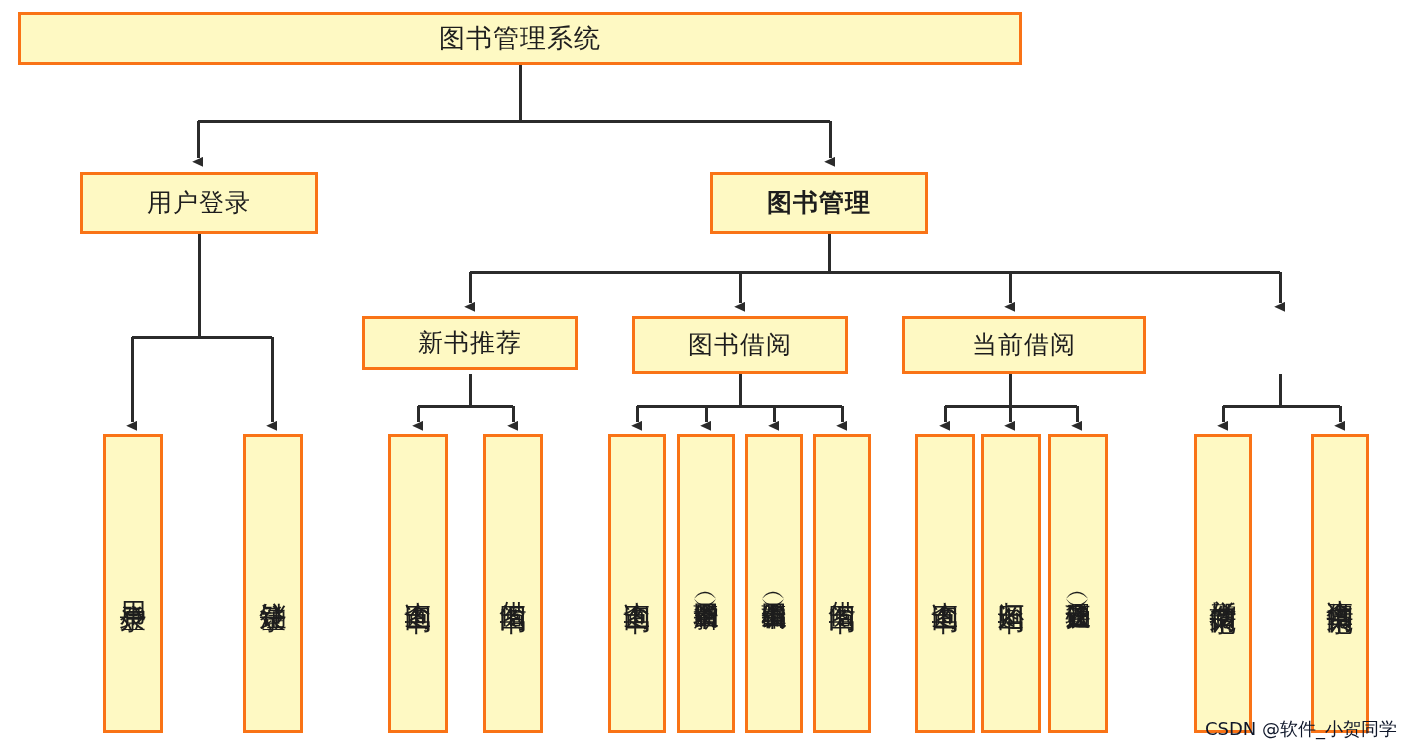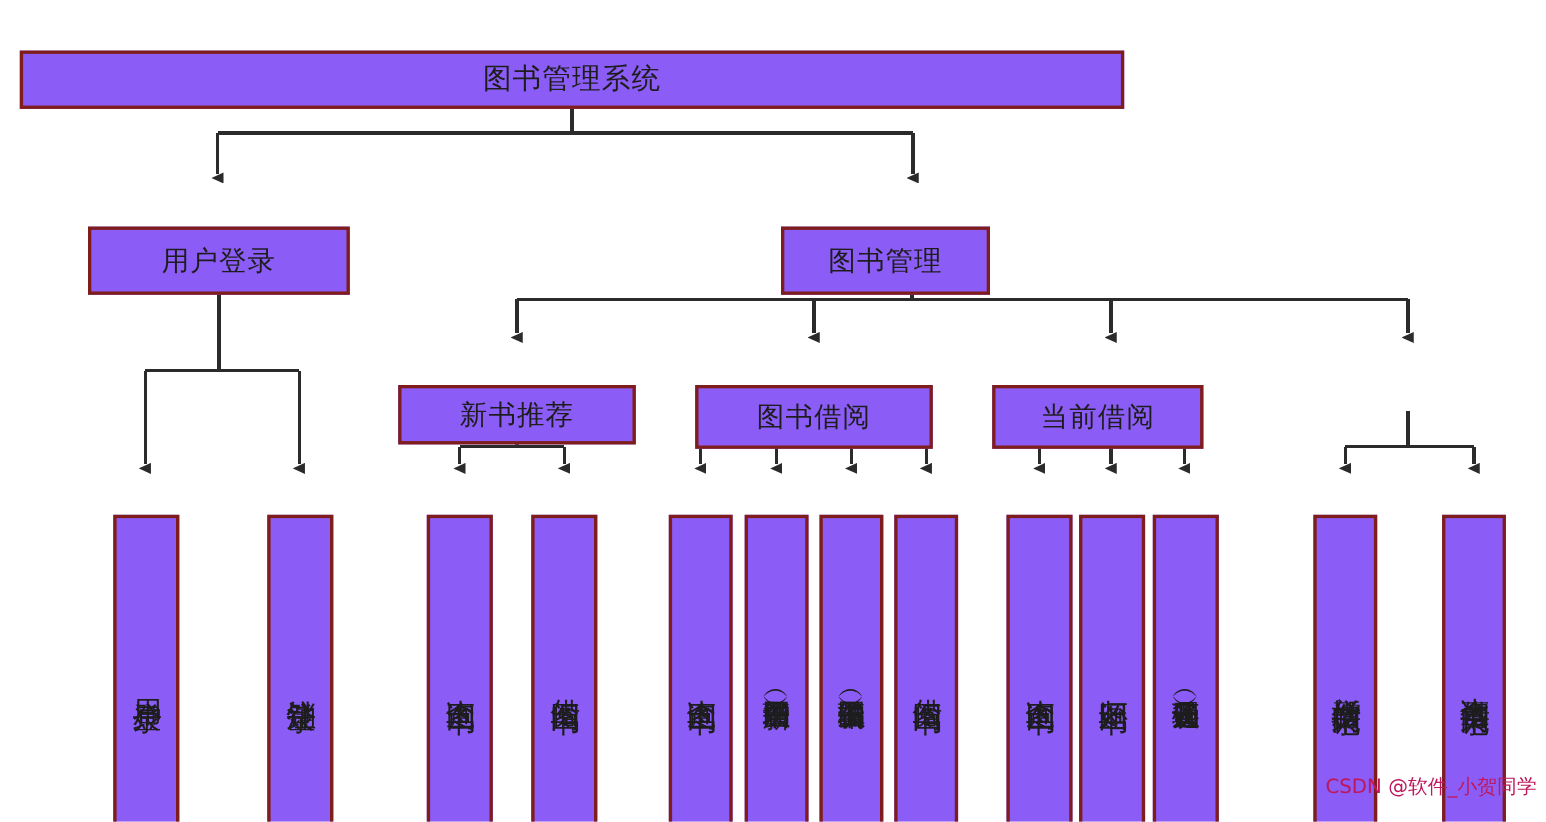--- a/index.html
+++ b/index.html
@@ -22,27 +22,26 @@
     position: absolute;
     left: 0;
     top: 0;
     width: 1405px;
     height: 747px;
     pointer-events: none;
   }
   .node {
     position: absolute;
     box-sizing: border-box;
-    background: #8b5cf6;
-    border: 3px solid #7f1d1d;
+    background: #fef9c3;
+    border: 3px solid #f97316;
     display: flex;
     align-items: center;
     justify-content: center;
     z-index: 2;
-    margin-top: 34px;
   }
   .node .node-label {
     color: #1d1d1d;
     text-align: center;
     line-height: 1.18;
     white-space: nowrap;
   }
   
   .node.horiz .node-label {
     font-size: 25px;
@@ -67,23 +66,23 @@
     max-height: 100%;
   }
   .node.vert.tight .node-label {
     font-size: 25px;
     letter-spacing: 0px;
     line-height: 1.0;
   }
   .watermark {
     position: absolute;
     right: 8px;
-    bottom: 20px;
+    bottom: 6px;
     font-size: 18px;
-    color: #be185d;
+    color: #0f172a;
     white-space: nowrap;
     z-index: 5;
     font-family: "DejaVu Sans", "Liberation Sans", sans-serif;
   }
 </style>
 </head>
 <body>
 
 <div id="diagram-root">
 
@@ -137,31 +136,31 @@
     </g>
   </svg>
 
   <div class="node horiz root" style="left:18px; top:12px; width:1004px; height:53px;">
     <span class="node-label">图书管理系统</span>
   </div>
 
   <div class="node horiz" style="left:80px; top:172px; width:238px; height:62px;">
     <span class="node-label">用户登录</span>
   </div>
-  <div class="node horiz" style="left:710px; top:172px; width:190px; height:62px;">
+  <div class="node horiz" style="left:710px; top:172px; width:218px; height:62px;font-weight:bold;">
     <span class="node-label">图书管理</span>
   </div>
 
   <div class="node horiz" style="left:362px; top:316px; width:216px; height:54px;">
     <span class="node-label">新书推荐</span>
   </div>
   <div class="node horiz" style="left:632px; top:316px; width:216px; height:58px;">
     <span class="node-label">图书借阅</span>
   </div>
-  <div class="node horiz" style="left:902px; top:316px; width:192px; height:58px;">
+  <div class="node horiz" style="left:902px; top:316px; width:244px; height:58px;">
     <span class="node-label">当前借阅</span>
   </div>
 
   <div class="node vert" style="left:103px; top:434px; width:60px; height:299px;">
     <span class="node-label">用户登录</span>
   </div>
   <div class="node vert" style="left:243px; top:434px; width:60px; height:299px;">
     <span class="node-label">注销登录</span>
   </div>
 

